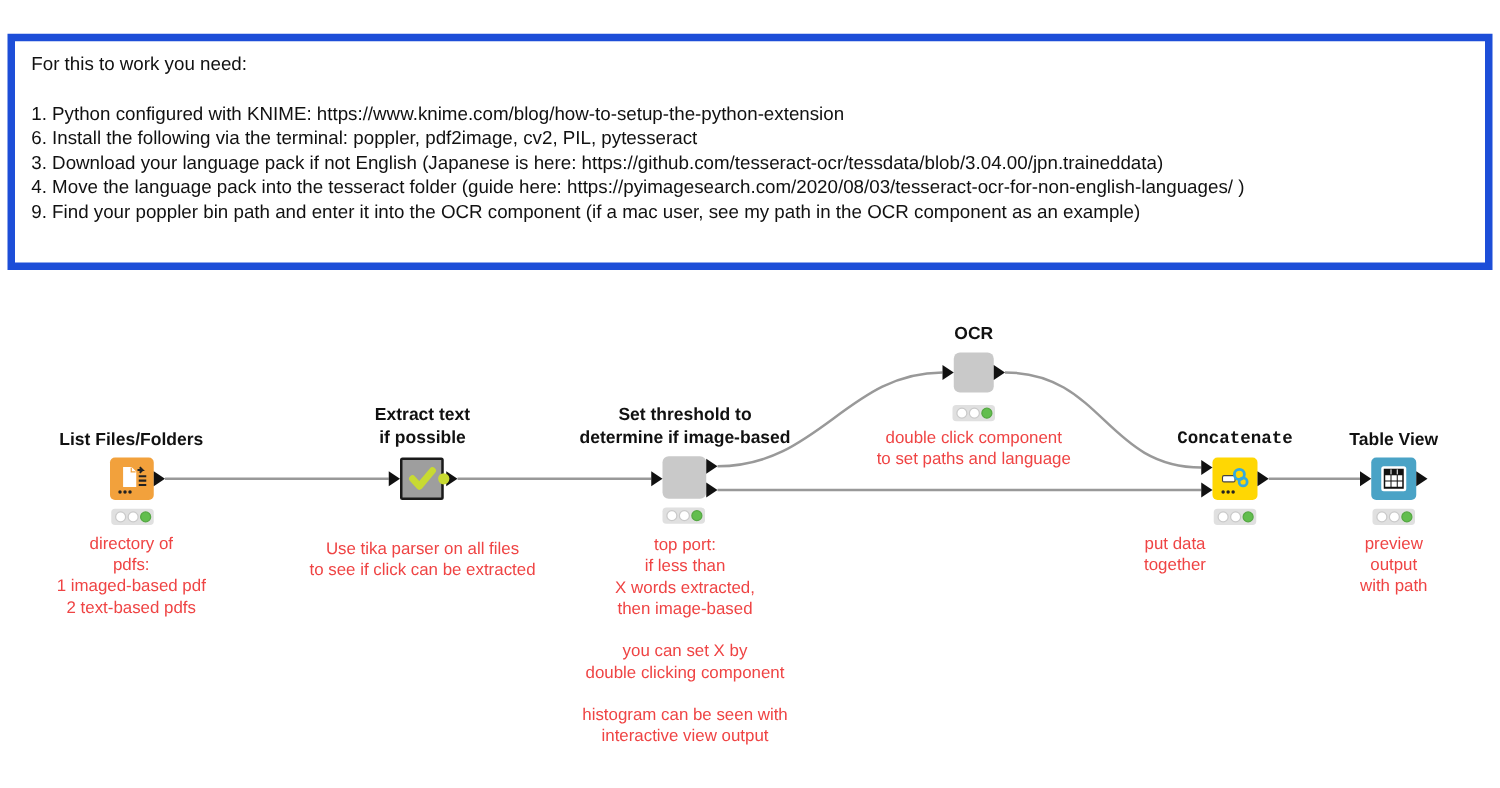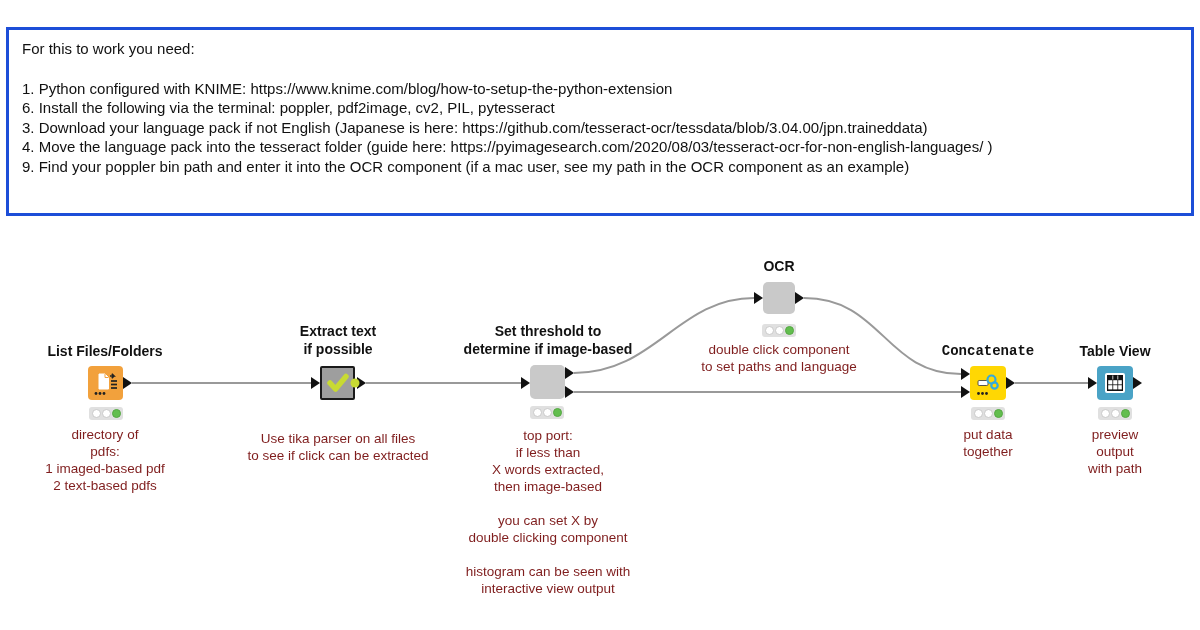--- a/index.html
+++ b/index.html
@@ -2,21 +2,21 @@
 <html><head>
 <meta charset="utf-8">
 <style>
   * { box-sizing: border-box; margin: 0; padding: 0; }
   html, body { width: 1200px; height: 630px; background: #ffffff; overflow: hidden; }
   body { font-family: "Liberation Sans", sans-serif; color: #1a1a1a; position: relative; }
 
   
   .annotation {
     position: absolute; left: 6px; top: 27px; width: 1188px; height: 189px;
-    border: 3px solid #1d4ed8; background: #ffffff;
+    border: 6px solid #1d4ed8; background: #ffffff;
     padding: 9px 13px; font-size: 15px; line-height: 19.5px; color: #111;
   }
   .annotation .ann-title { margin-bottom: 20px; }
   .annotation .ann-item { white-space: nowrap; }
 
   
   .node-box {
     position: absolute; width: 35px; height: 34px; border-radius: 4px; z-index: 2;
   }
   .wires { position: absolute; left: 0; top: 0; z-index: 3; pointer-events: none; }
@@ -24,21 +24,21 @@
   .wires polygon { fill: #111111; stroke: none; }
 
   .node-title {
     position: absolute; z-index: 4; transform: translateX(-50%);
     font-weight: 700; font-size: 14px; line-height: 18px; text-align: center;
     white-space: pre-line; color: #111;
   }
   .node-caption {
     position: absolute; z-index: 4; transform: translateX(-50%);
     font-size: 13.5px; line-height: 17px; text-align: center;
-    white-space: pre-line; color: #7f1d1d;
+    white-space: pre-line; color: #ef4444;
   }
 
   .traffic {
     position: absolute; z-index: 2; width: 34px; height: 13px; border-radius: 3px;
     background: #E0E0E0; display: flex; align-items: center; justify-content: center; gap: 1px;
   }
   .traffic .dot { width: 9px; height: 9px; border-radius: 50%; }
   .traffic .dot.off { background: #ffffff; border: 1px solid #c9c9c9; }
   .traffic .dot.on  { background: #62BE4E; border: 1px solid #55a843; }
 
@@ -194,16 +194,16 @@
 X words extracted,
 then image-based
 
 you can set X by
 double clicking component
 
 histogram can be seen with
 interactive view output</div>
 <div class="node-caption" style="left:779px;  top:341px;">double click component
 to set paths and language</div>
-<div class="node-caption" style="left:988px;  top:426px;text-align:center;">put data
+<div class="node-caption" style="left:940px;  top:426px;text-align:center;">put data
 together</div>
 <div class="node-caption" style="left:1115px; top:426px;">preview output
 with path</div>
 
 </body></html>

